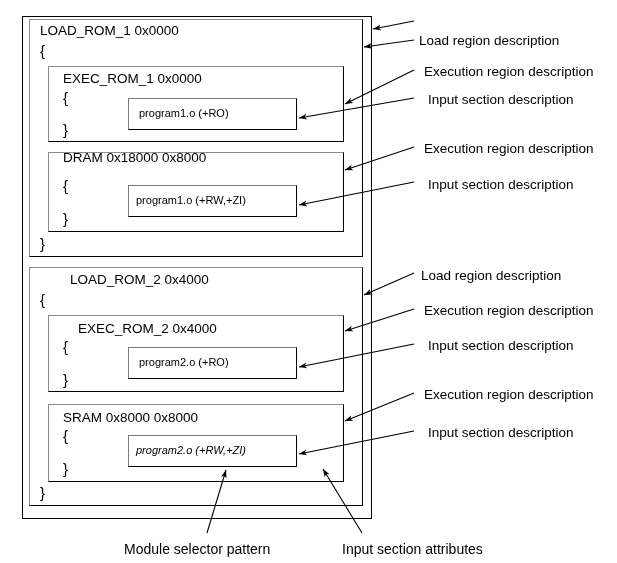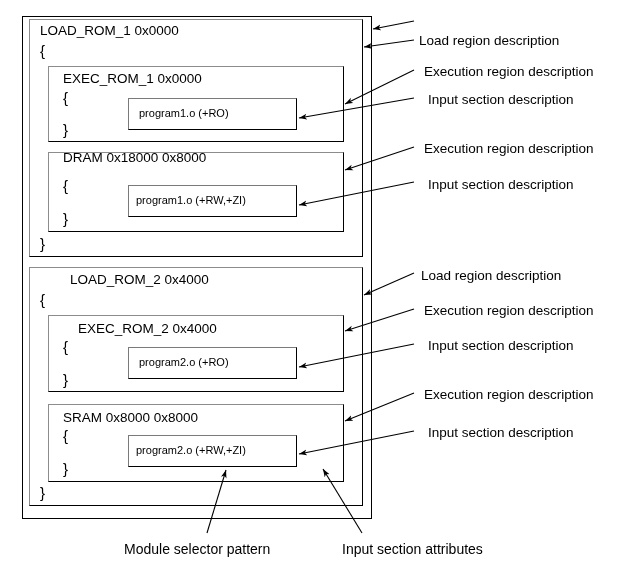--- a/index.html
+++ b/index.html
@@ -123,21 +123,21 @@
 
   <div class="box box-input" style="left:128px; top:347px; width:169px; height:32px;"></div>
   <div class="input-text" style="left:139px; top:357px;">program2.o (+RO)</div>
 
   <div class="box box-exec" style="left:48px; top:404px; width:296px; height:78px;"></div>
   <div class="region-title" style="left:63px; top:411px;">SRAM 0x8000 0x8000</div>
   <div class="brace" style="left:63px; top:428px;">{</div>
   <div class="brace" style="left:63px; top:461px;">}</div>
 
   <div class="box box-input" style="left:128px; top:435px; width:169px; height:32px;"></div>
-  <div class="input-text" style="left:136px; top:445px;">program2.o (+RW,+ZI)</div>
+  <div class="input-text" style="left:136px; top:445px;font-style:italic;">program2.o (+RW,+ZI)</div>
 
   <svg class="layer" viewBox="0 0 617 563" xmlns="http://www.w3.org/2000/svg">
     <defs>
       <marker id="ah" markerWidth="9" markerHeight="9" refX="8" refY="3.2" orient="auto" markerUnits="userSpaceOnUse">
         <path d="M8,3.2 L0,0.3 L2.2,3.2 L0,6.1 Z" fill="#000000"></path>
       </marker>
     </defs>
 
     <path d="M414,21 L373,29" stroke="#000" stroke-width="1.1" fill="none" marker-end="url(#ah)"></path>
 

